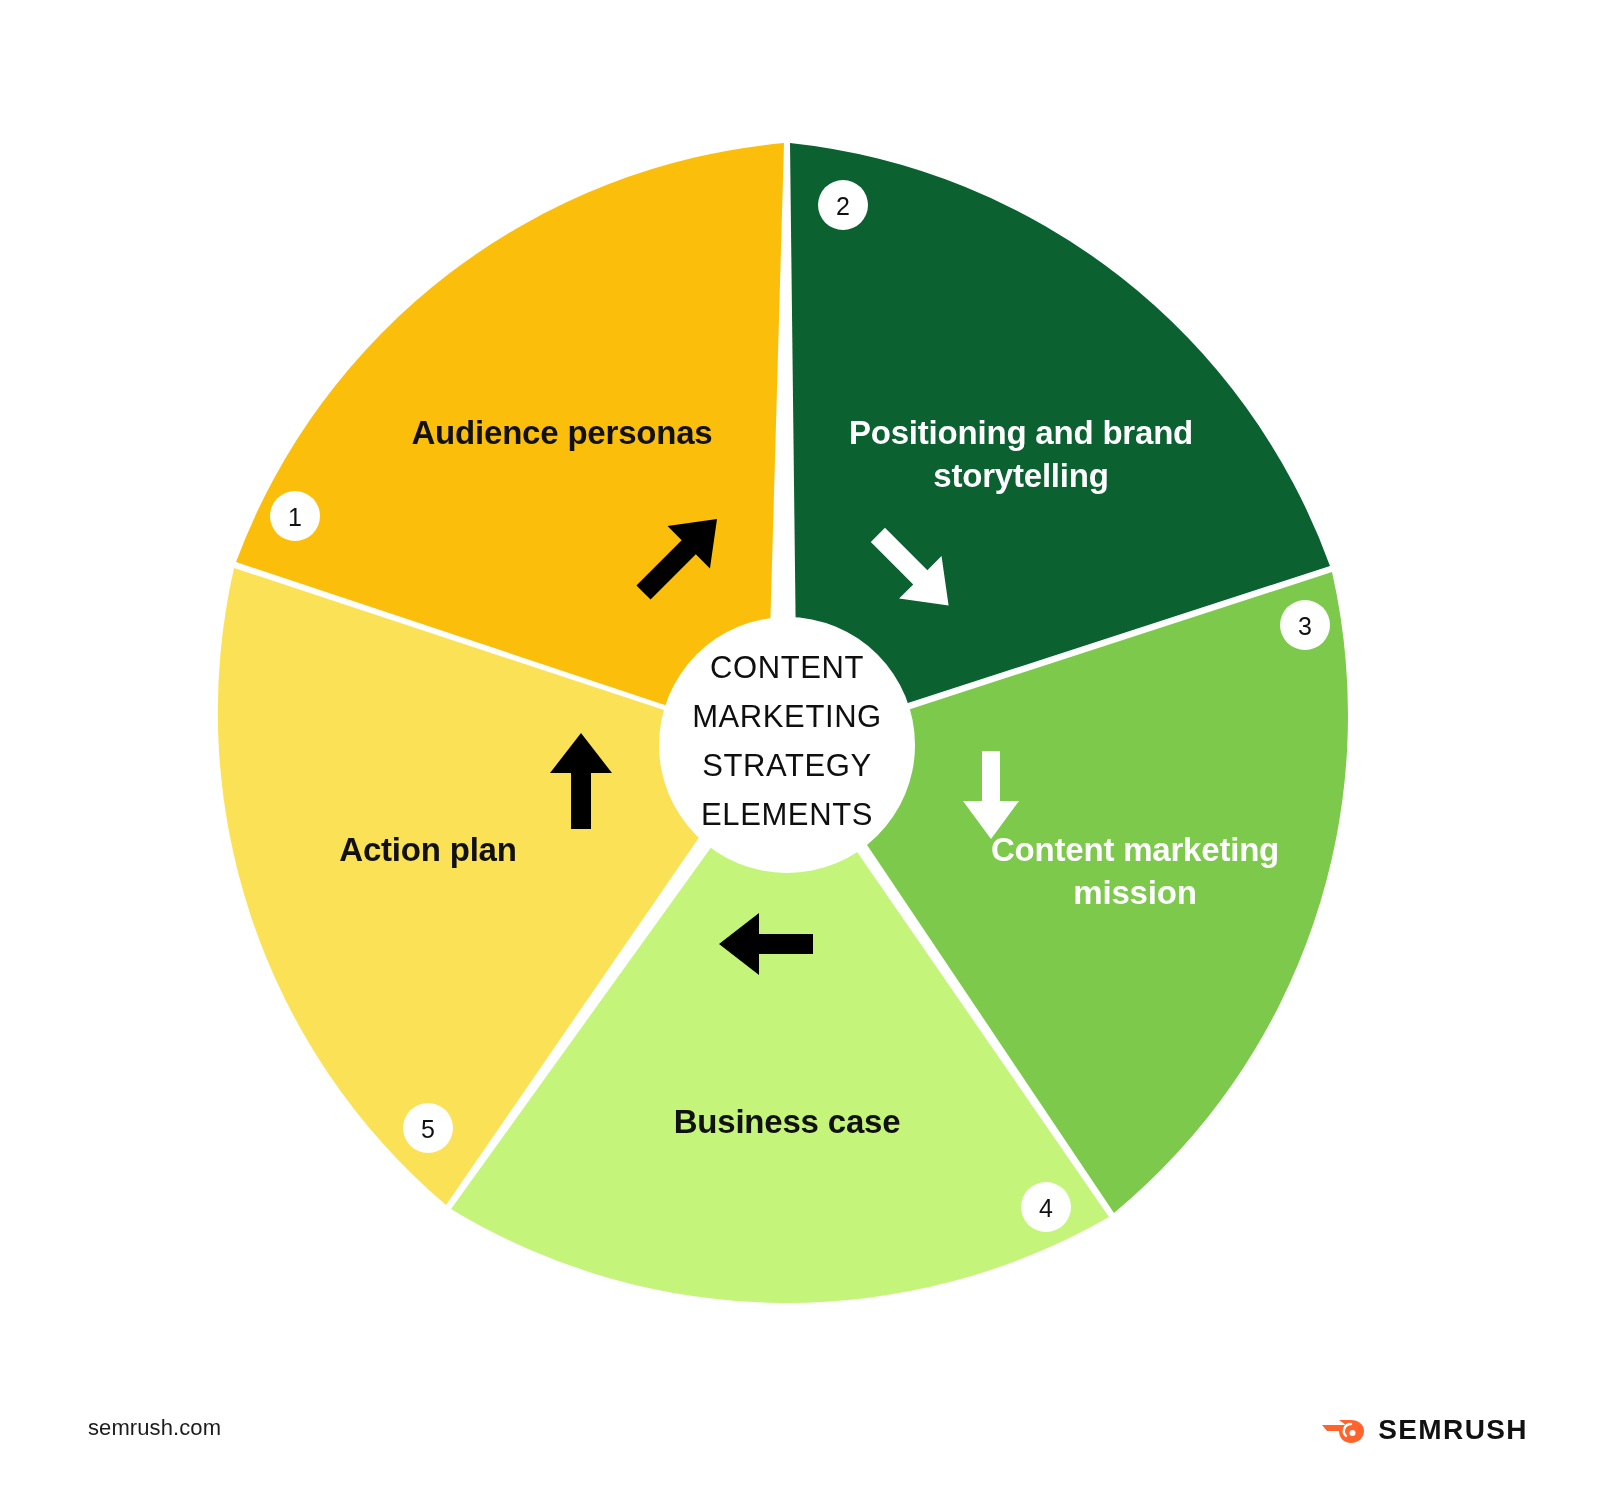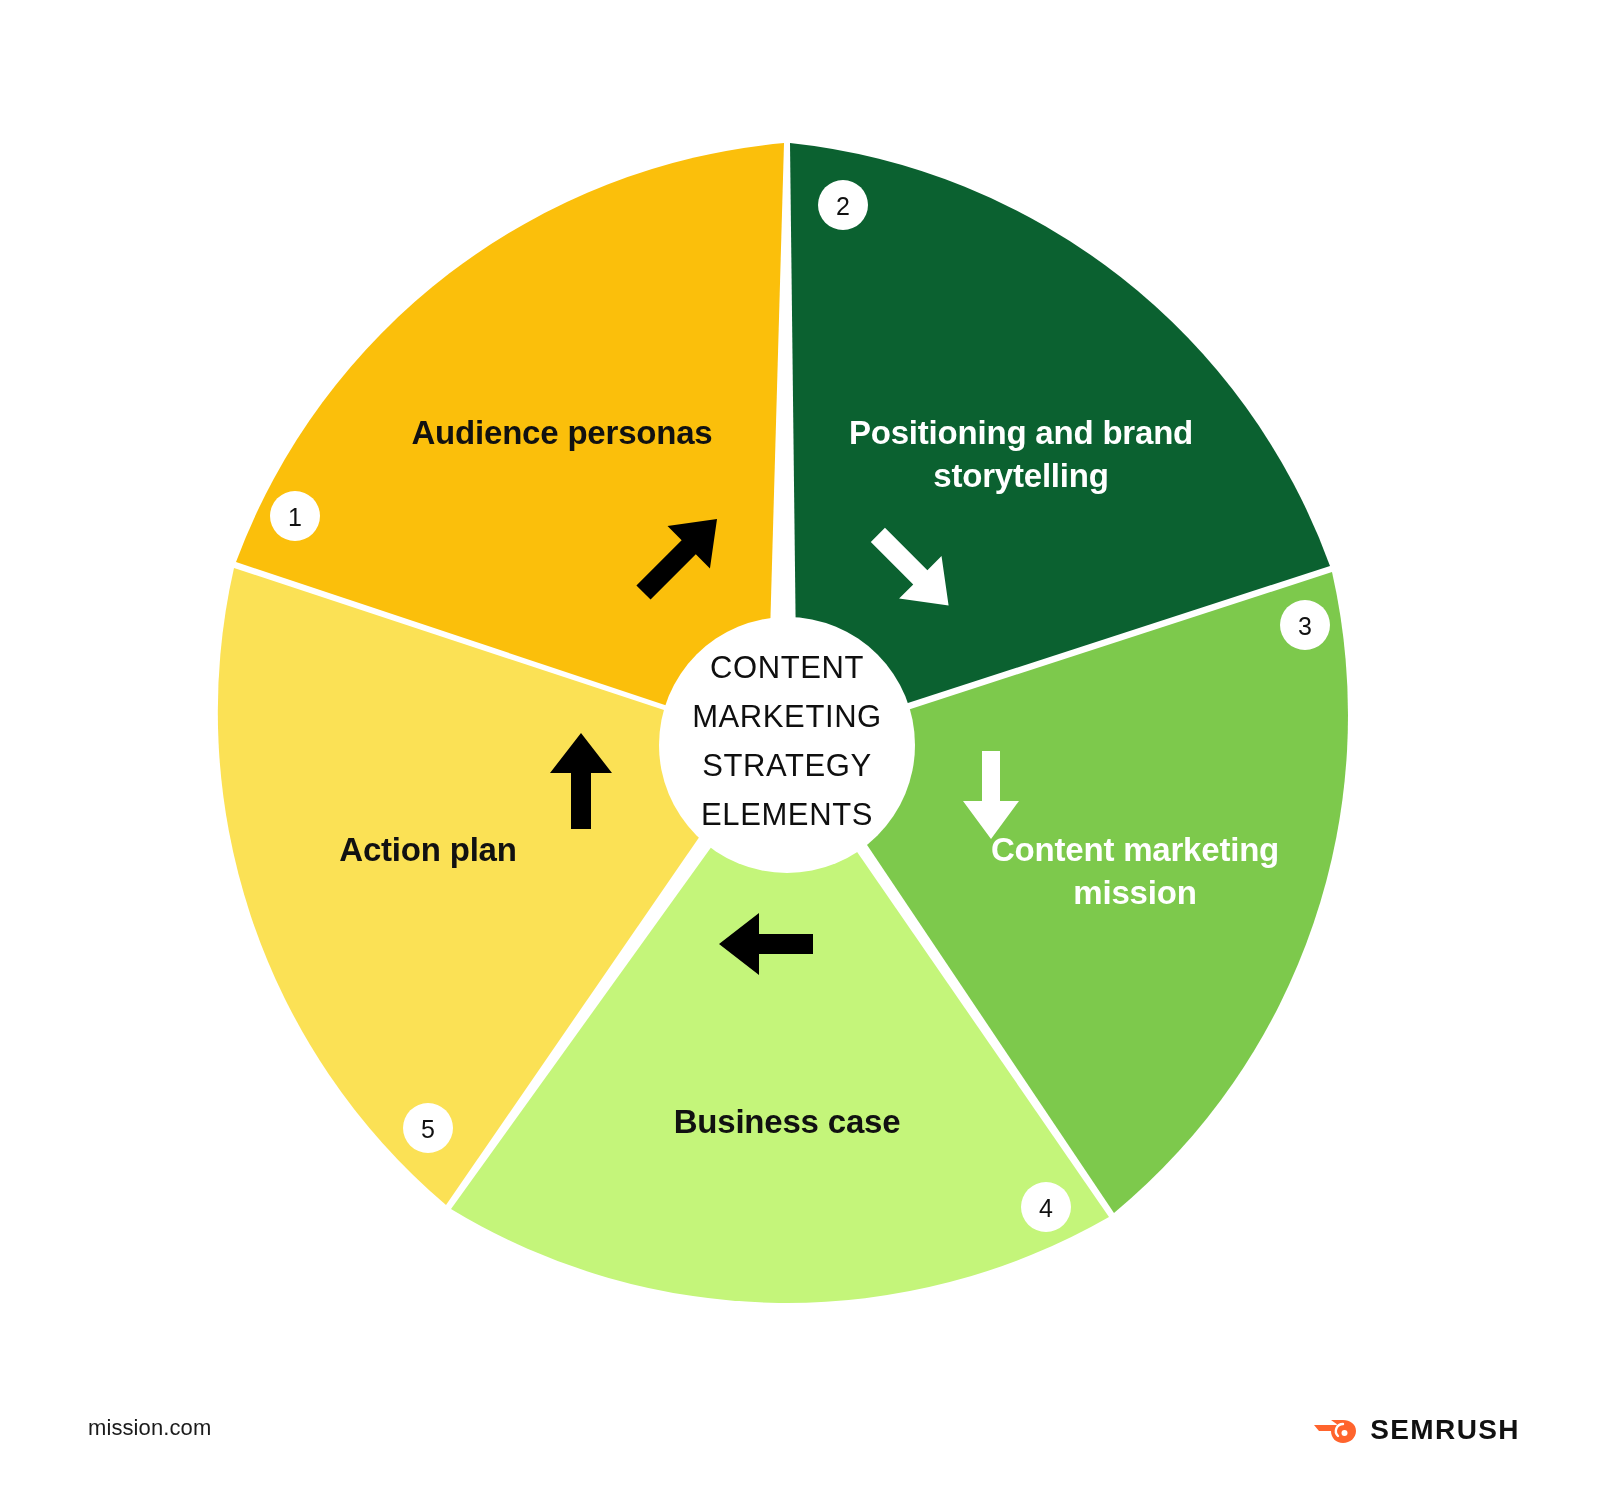--- a/index.html
+++ b/index.html
@@ -56,21 +56,21 @@
     position: absolute;
     left: 88px;
     top: 1415px;
     font-size: 22px;
     font-weight: 500;
     color: #1b1b1b;
     letter-spacing: 0.1px;
   }
   .footer-logo {
     position: absolute;
-    right: 80px;
+    right: 72px;
     top: 1414px;
     display: flex;
     align-items: center;
     gap: 13px;
   }
   .footer-logo-text {
     font-size: 28px;
     font-weight: 700;
     color: #111111;
     letter-spacing: 1.4px;
@@ -179,21 +179,21 @@
       <text class="badge-num" x="1046" y="1208">4</text>
     </g>
 
     <g>
       <circle cx="428" cy="1128" r="25" fill="#FFFFFF"></circle>
       <text class="badge-num" x="428" y="1129">5</text>
     </g>
 
   </svg>
 
-  <div class="footer-url">mission.com</div>
+  <div class="footer-url">semrush.com</div>
 
   <div class="footer-logo">
     <svg width="44" height="30" viewBox="0 0 44 30">
       <path d="M1 10 L25 10 L18 5 L30 5 C37 5 43 9 43 16 C43 23 37 28 30 28 C23 28 18 23 18 16 L6 16 Z" fill="#FF642D"></path>
       <circle cx="30" cy="16" r="9" fill="#FF642D"></circle>
       <path d="M30 9 A7 7 0 0 0 25 21" stroke="#FFFFFF" stroke-width="2.4" fill="none" stroke-linecap="round"></path>
       <circle cx="31.5" cy="18" r="3" fill="#FFFFFF"></circle>
     </svg>
     <span class="footer-logo-text">SEMRUSH</span>
   </div>

